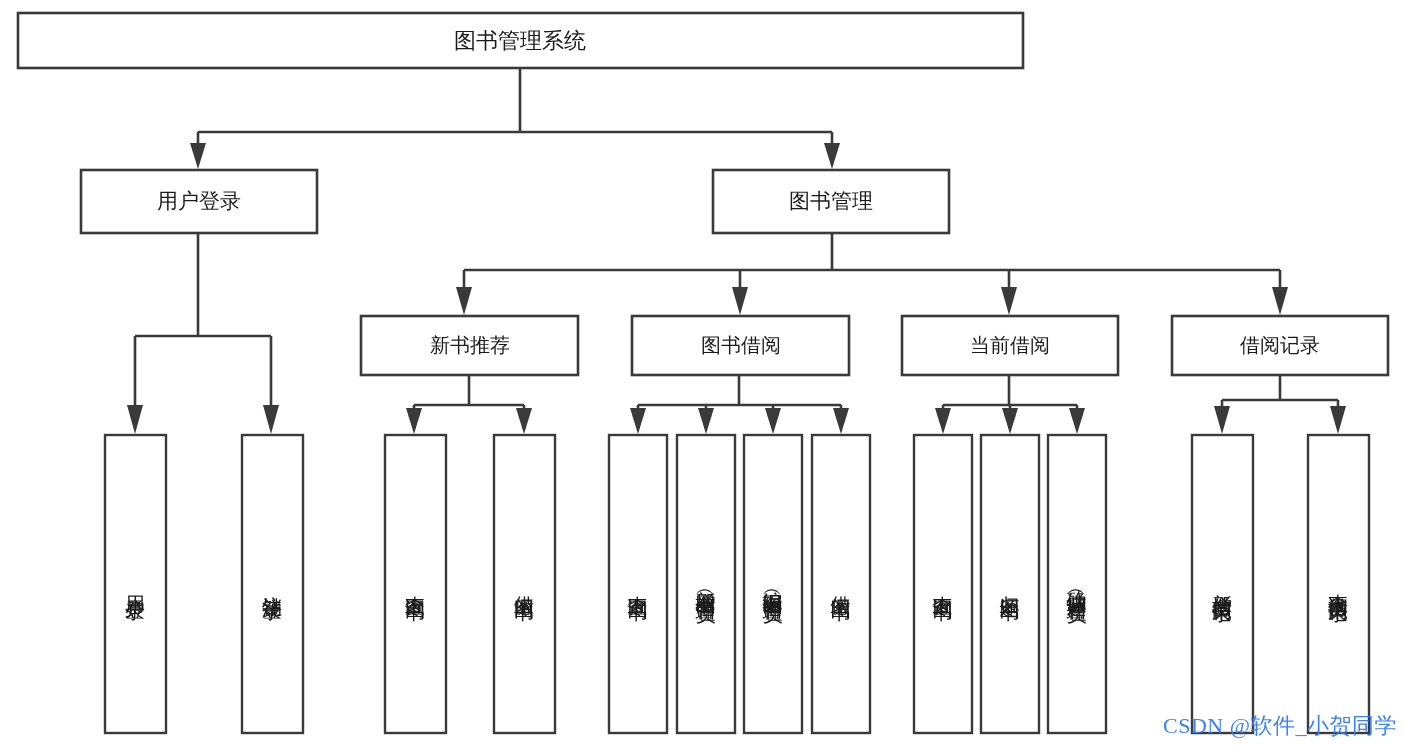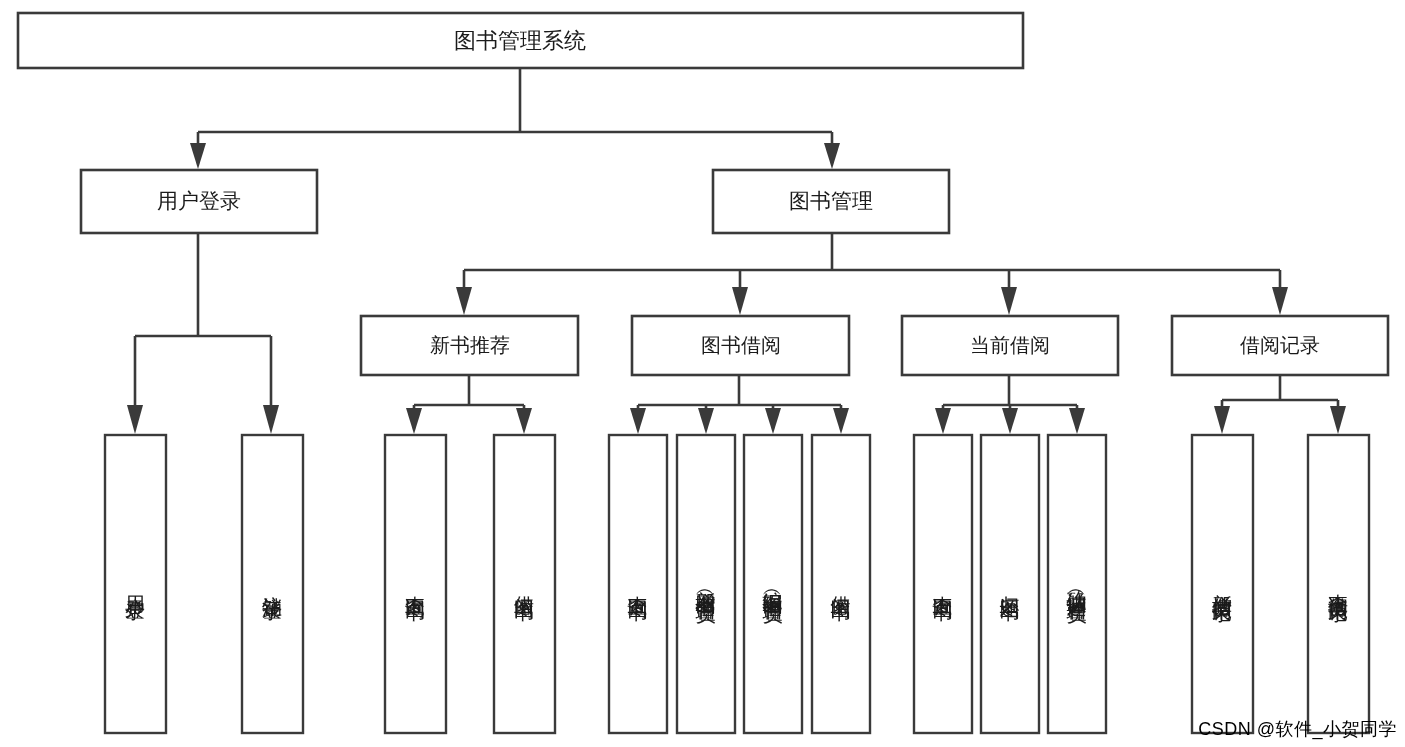--- a/index.html
+++ b/index.html
@@ -68,23 +68,23 @@
     font-family: "DejaVu Sans", "Liberation Sans", sans-serif;
     font-size: 20px;
     color: #1b1b1b;
     line-height: 1;
     white-space: nowrap;
   }
   .watermark {
     position: absolute;
     right: 8px;
     bottom: 6px;
-    font-family: Liberation Sans, sans-serif;
-    font-size: 18px;
-    color: #000000;
+    font-family: Liberation Serif, serif;
+    font-size: 22px;
+    color: #3b82f6;
     letter-spacing: 0.5px;
     user-select: none;
     pointer-events: none;
   }
 </style>
 </head>
 <body>
 
 <div id="diagram-root">
 

